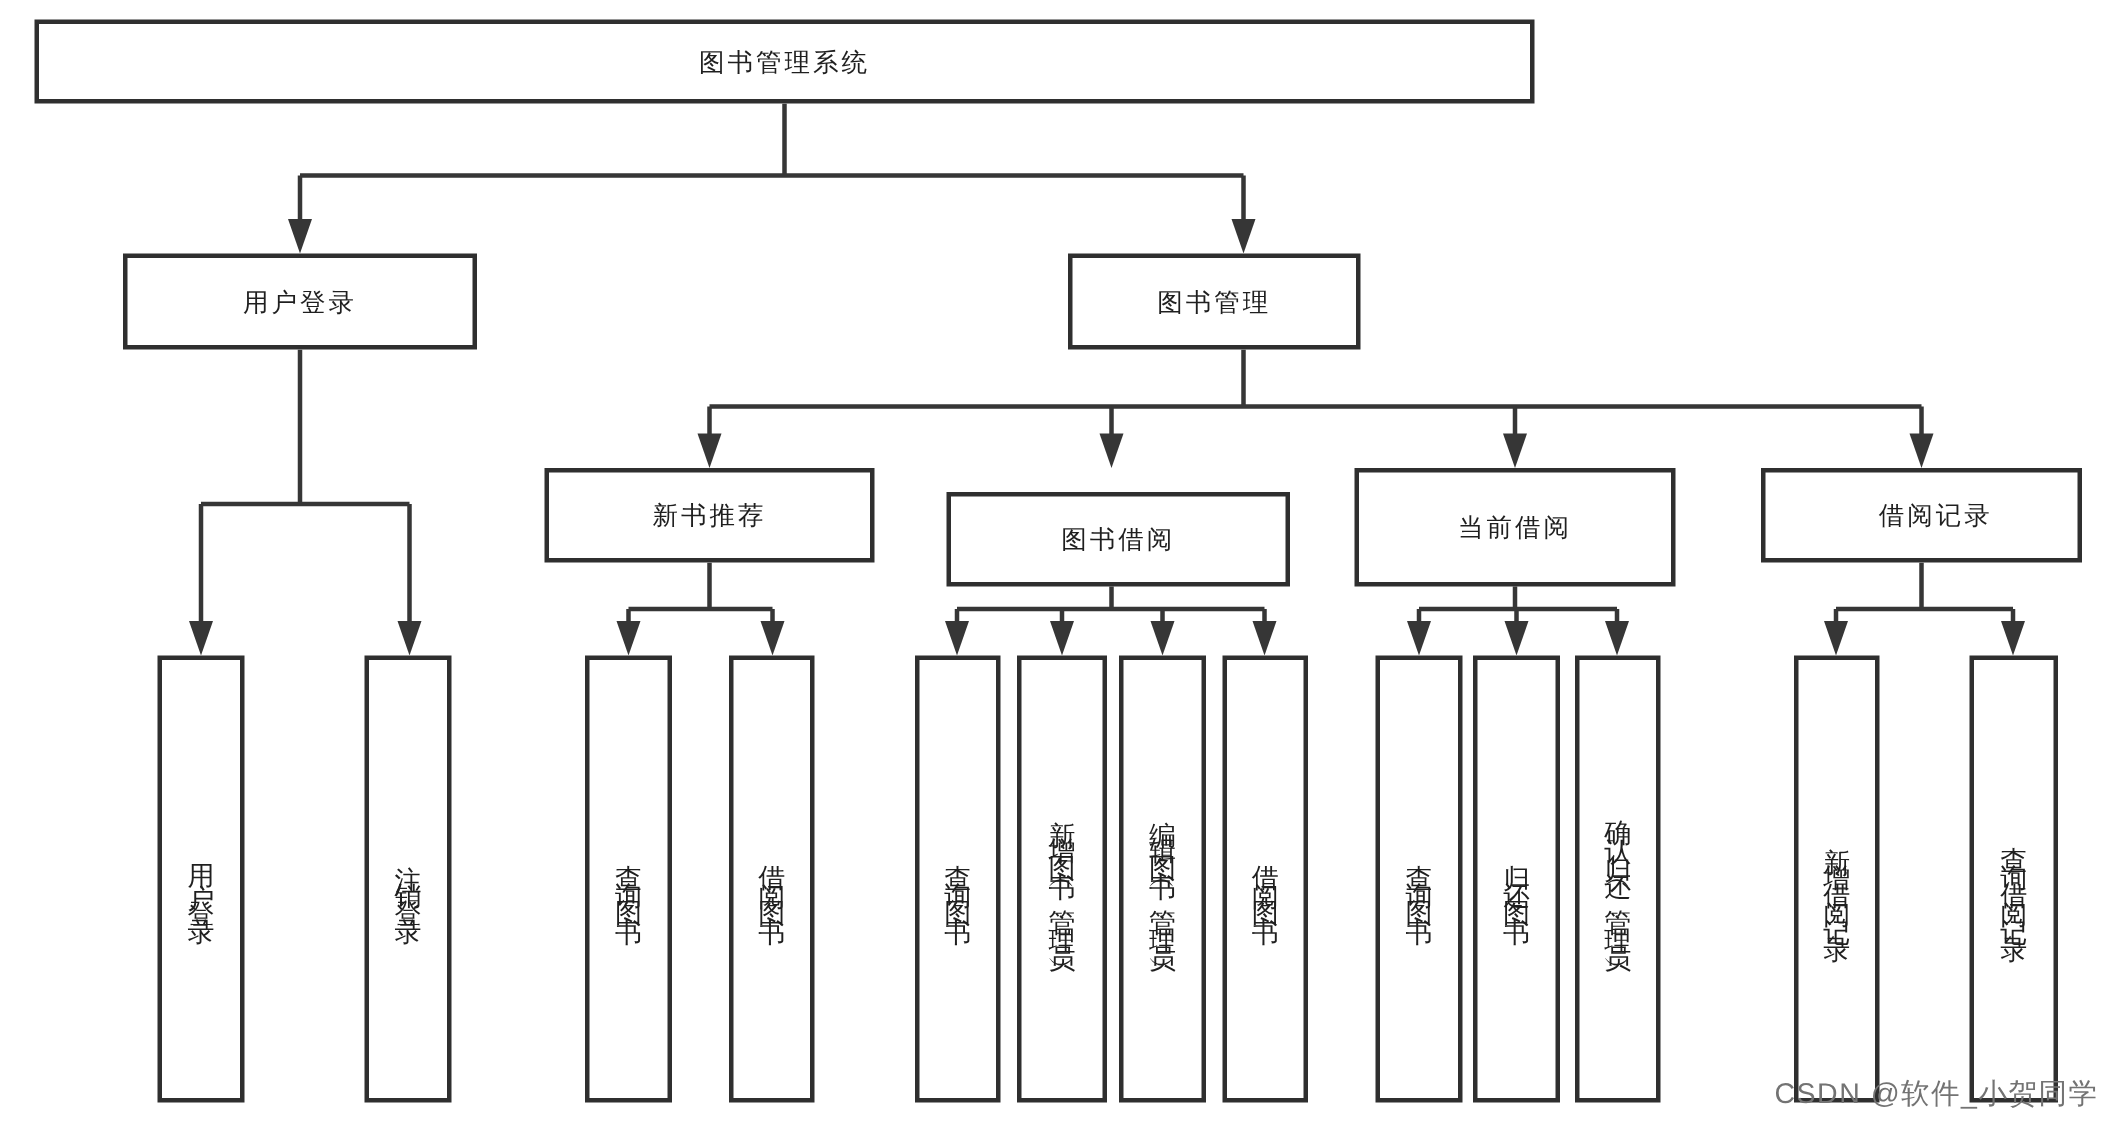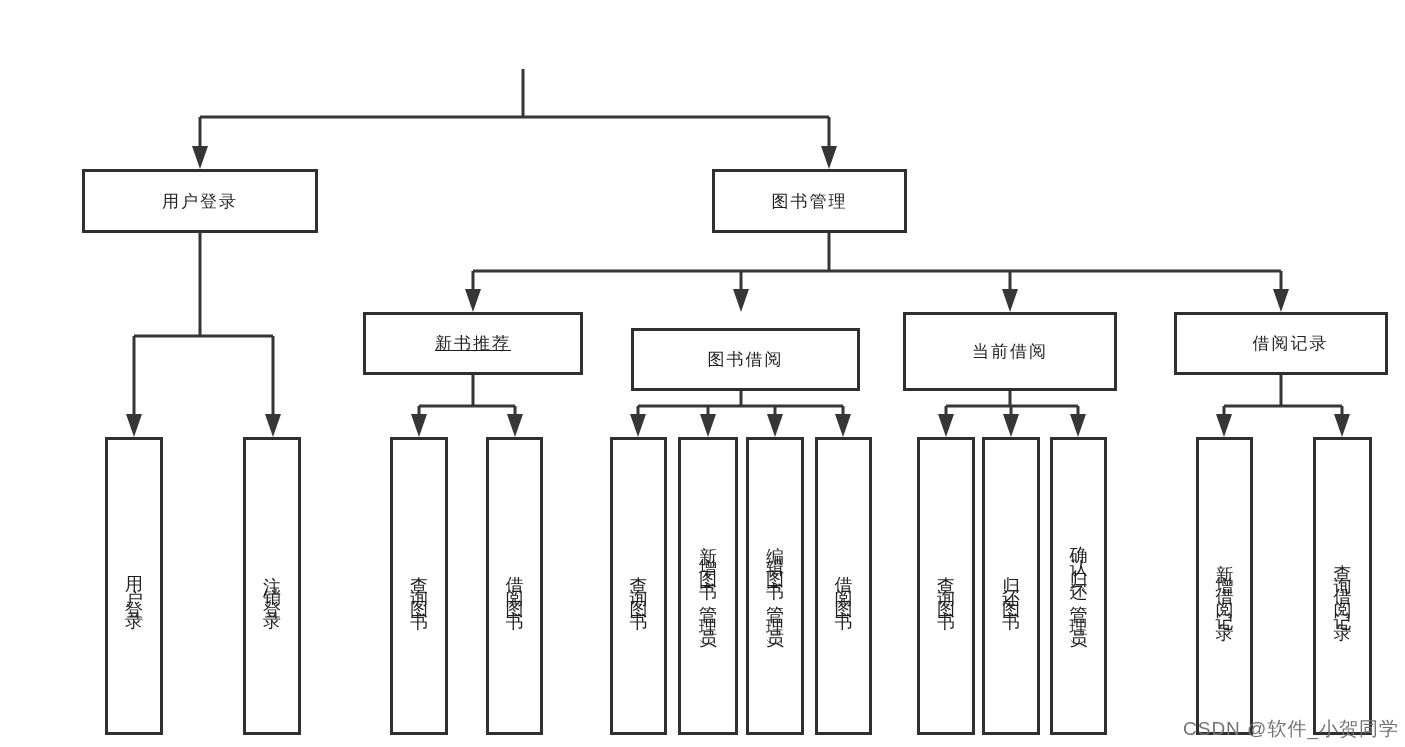--- a/index.html
+++ b/index.html
@@ -38,21 +38,21 @@
     text-orientation: mixed;
     font-size: 18px;
     line-height: 1;
     letter-spacing: 12px;
     white-space: nowrap;
   }
   
   .n-root { left: 23px;  top: 13px;  width: 1000px; height: 56px; }
   .n-l2-0 { left: 82px;  top: 169px; width: 236px;  height: 64px; }
   .n-l2-1 { left: 712px; top: 169px; width: 195px;  height: 64px; }
-  .n-l3-0 { left: 363px; top: 312px; width: 220px;  height: 63px; text-decoration: underline; }
+  .n-l3-0 { left: 363px; top: 312px; width: 220px;  height: 63px; }
   .n-l3-1 { left: 631px; top: 328px; width: 229px;  height: 63px; }
   .n-l3-2 { left: 903px; top: 312px; width: 214px;  height: 79px; }
   .n-l3-3 { left: 1174px;top: 312px; width: 214px;  height: 63px; padding-left: 19px; }
   .leaf   { top: 437px; height: 298px; }
   .n-lf-0  { left: 105px;  width: 58px; }
   .n-lf-1  { left: 243px;  width: 58px; }
   .n-lf-2  { left: 390px;  width: 58px; }
   .n-lf-3  { left: 486px;  width: 57px; }
   .n-lf-4  { left: 610px;  width: 57px; }
   .n-lf-5  { left: 678px;  width: 60px; }
@@ -111,20 +111,23 @@
       <polygon points="767,414 783,414 775,437"></polygon>
       <polygon points="835,414 851,414 843,437"></polygon>
       <polygon points="938,414 954,414 946,437"></polygon>
       <polygon points="1003,414 1019,414 1011,437"></polygon>
       <polygon points="1070,414 1086,414 1078,437"></polygon>
       <polygon points="1216,414 1232,414 1224,437"></polygon>
       <polygon points="1334,414 1350,414 1342,437"></polygon>
     </g>
   </svg>
 
+  <div class="box n-root">
+    <span class="h-label">图书管理系统</span>
+  </div>
 
   <div class="box n-l2-0">
     <span class="h-label">用户登录</span>
   </div>
   <div class="box n-l2-1">
     <span class="h-label">图书管理</span>
   </div>
 
   <div class="box n-l3-0">
     <span class="h-label">新书推荐</span>

